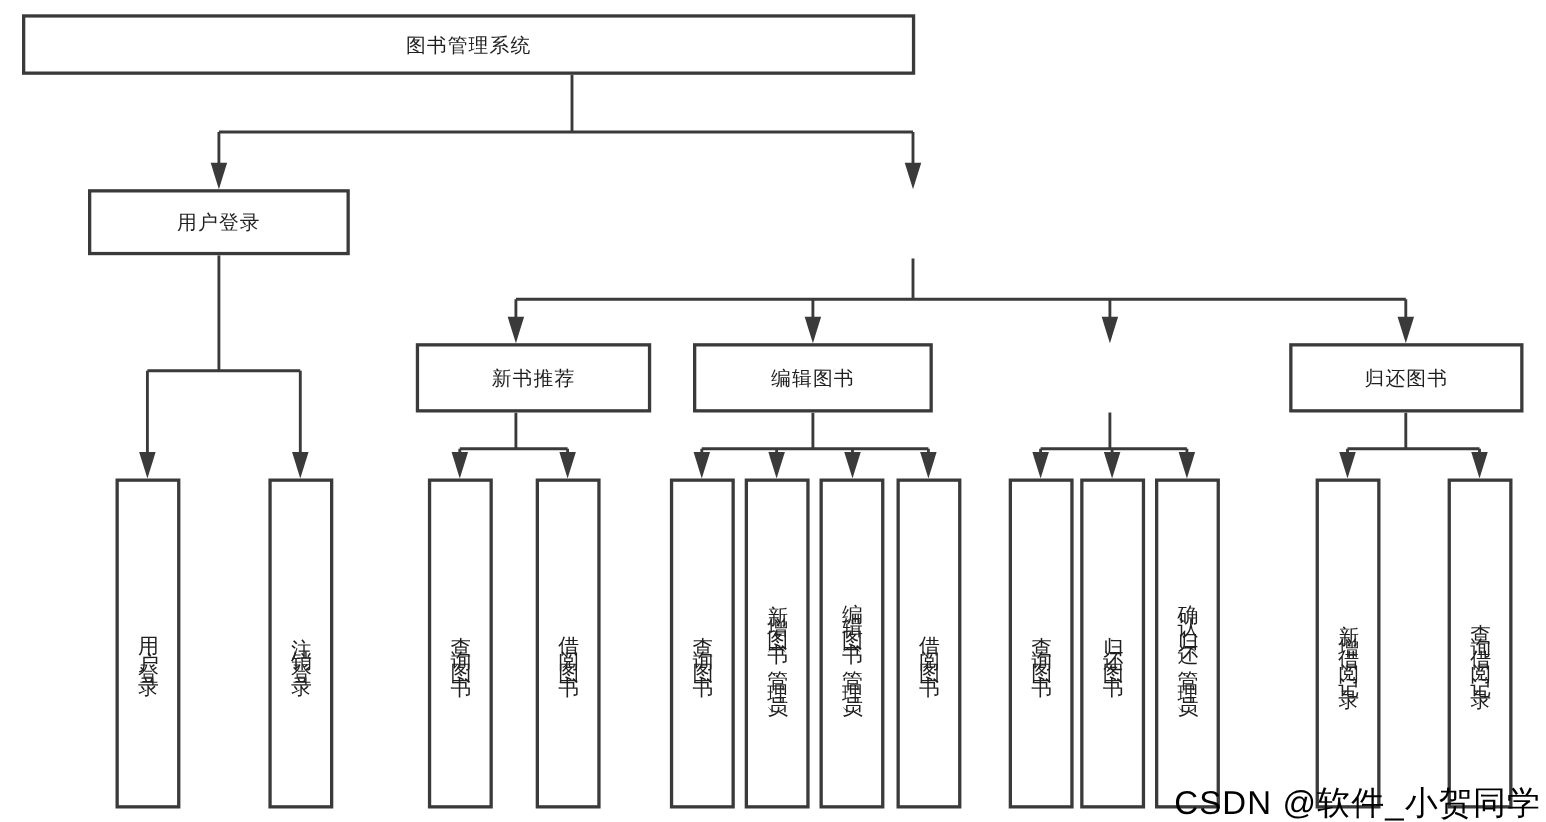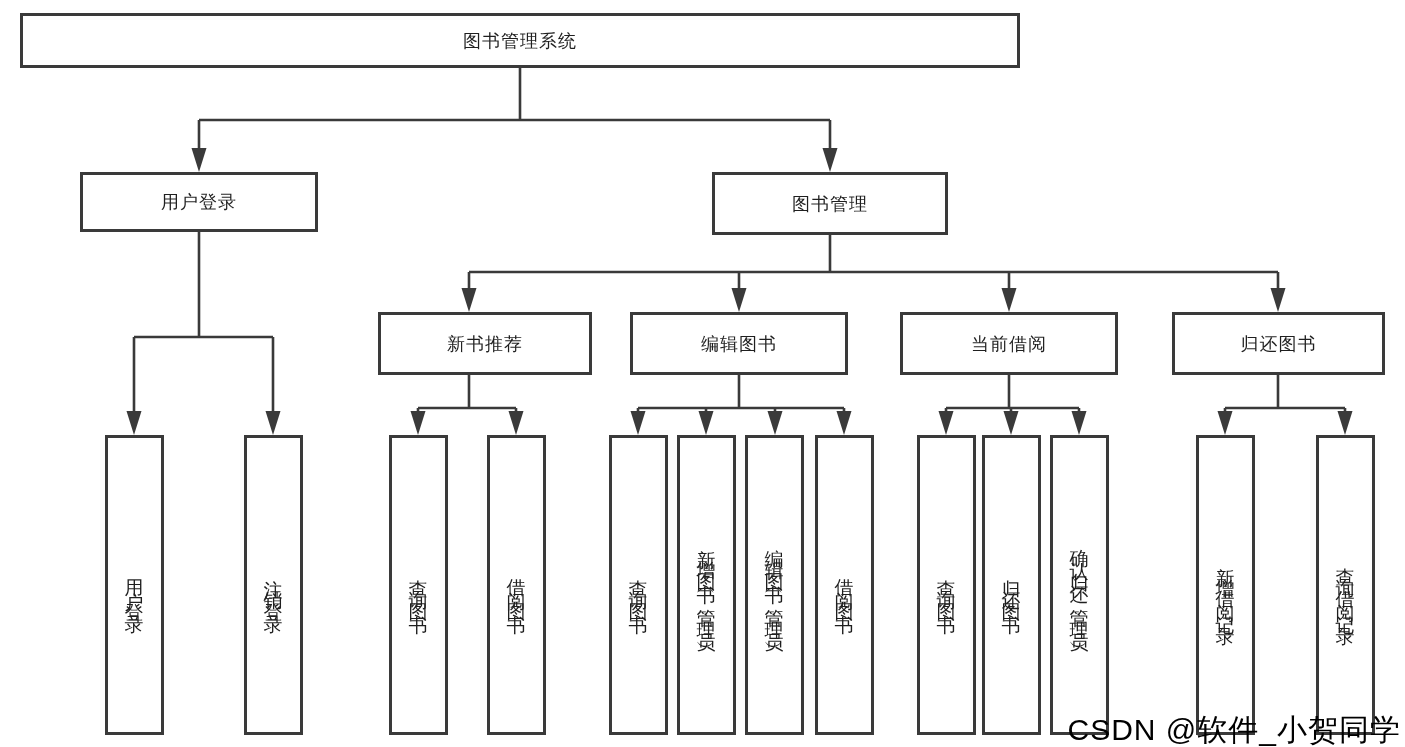--- a/index.html
+++ b/index.html
@@ -12,21 +12,21 @@
     position:absolute;box-sizing:border-box;background:#ffffff;
     border:3px solid #3a3a3a;display:flex;align-items:center;justify-content:center;
     z-index:2;font-size:18px;letter-spacing:1px;white-space:nowrap;
   }
   .node.vert{
     writing-mode:vertical-rl;text-orientation:mixed;
     font-size:19px;letter-spacing:12px;white-space:normal;
     line-height:1;padding-top:6px;
   }
   
-  .n-root{left:20px;top:13px;width:1000px;height:55px;}
+  .n-root{left:20px;top:13px;width:812px;height:55px;}
   
   .n-userlogin{left:80px;top:172px;width:238px;height:60px;}
   .n-bookmgmt{left:712px;top:172px;width:236px;height:63px;}
   
   .n-newbook{left:362px;top:312px;width:214px;height:63px;margin-left:16px;}
   .n-borrow{left:630px;top:312px;width:218px;height:63px;}
   .n-current{left:900px;top:312px;width:218px;height:63px;}
   .n-records{left:1172px;top:312px;width:213px;height:63px;}
   
   .lf{top:435px;width:59px;height:300px;}
@@ -89,25 +89,23 @@
       <polygon points="1003.5,411 1018.5,411 1011,435"></polygon>
       <polygon points="1071.5,411 1086.5,411 1079,435"></polygon>
       <polygon points="1217.5,411 1232.5,411 1225,435"></polygon>
       <polygon points="1337.5,411 1352.5,411 1345,435"></polygon>
     </g>
   </svg>
 
   <div class="node n-root">图书管理系统</div>
 
   <div class="node n-userlogin">用户登录</div>
-  <div class="node n-bookmgmt">图书管理</div>
 
   <div class="node n-newbook">新书推荐</div>
   <div class="node n-borrow">编辑图书</div>
-  <div class="node n-current">当前借阅</div>
   <div class="node n-records">归还图书</div>
 
   <div class="node vert lf n-l-userlogin">用户登录</div>
   <div class="node vert lf n-l-logout">注销登录</div>
 
   <div class="node vert lf n-l-recquery">查询图书</div>
   <div class="node vert lf n-l-recborrow">借阅图书</div>
 
   <div class="node vert lf n-l-bbquery">查询图书</div>
   <div class="node vert lf n-l-bbadd">新增图书（管理员）</div>

